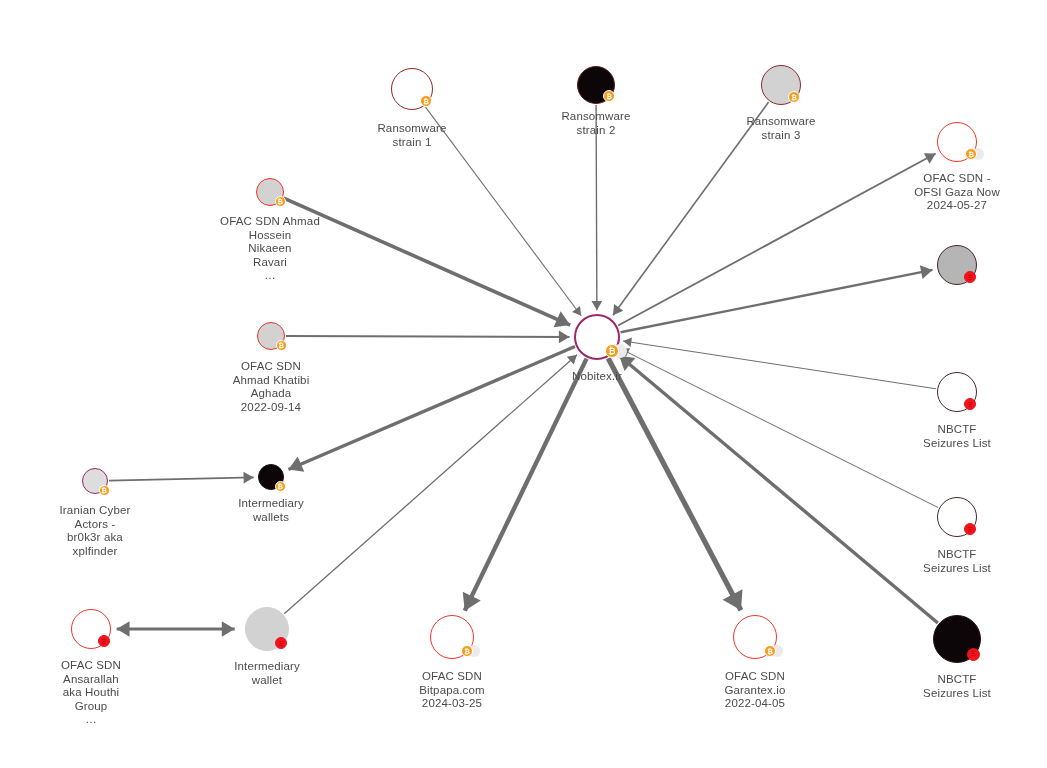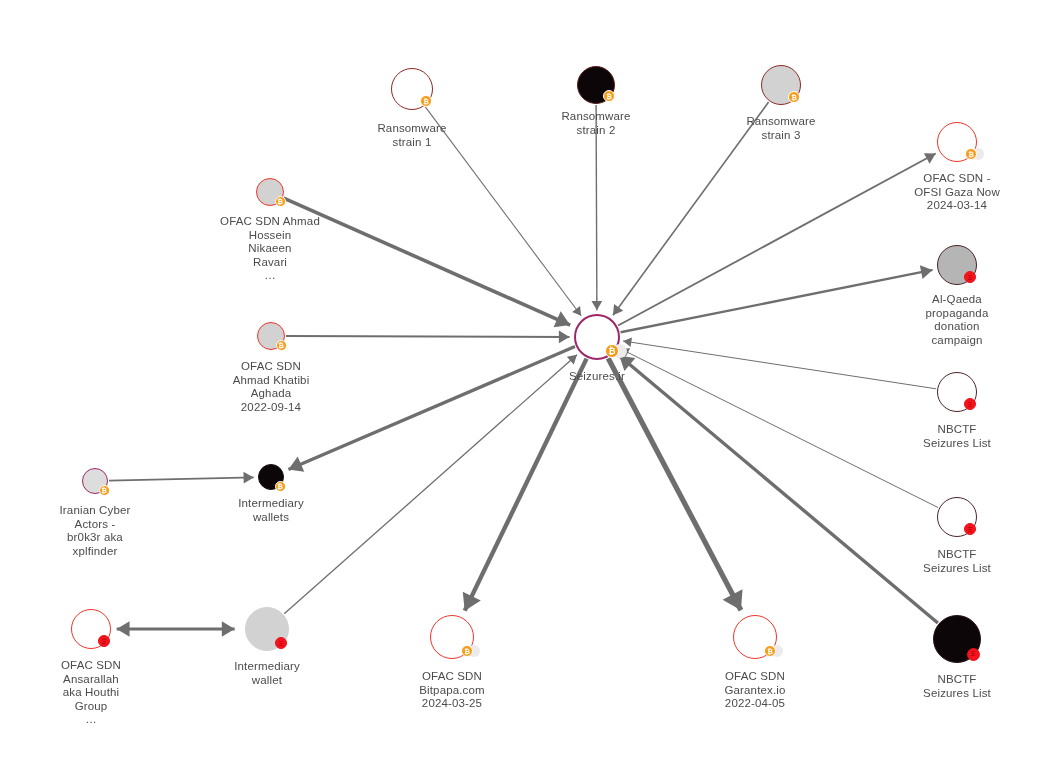--- a/index.html
+++ b/index.html
@@ -88,21 +88,21 @@
         <polygon points="619.31489194754,355.7197149115475 635.3463332911665,358.11266047003005 624.4591162553711,371.09079998289883" fill="#6e6e6e"></polygon>
       </g>
     </svg>
   <div id="node-layer">
       <div class="node" style="left: 597px; top: 337px; width: 72px; height: 72px;">
         <div class="ghost-badge" style="width: 14px; height: 14px; left: calc(50% + 16px); top: calc(50% + 7px);"></div>
         <div class="node-circle" style="width: 46px; height: 46px; background: rgb(255, 255, 255); border: 2.2px solid rgb(156, 38, 104);"></div>
         <div class="badge" style="width: 14px; height: 14px; background: rgb(245, 156, 24); left: calc(50% + 8px); top: calc(50% + 7px); border: 1px solid rgb(255, 255, 255);">
           <span style="color: rgb(255, 255, 255); font-size: 9px;">₿</span>
         </div>
-        <div class="node-label" style="top: calc(50% + 33px); color: rgb(75, 75, 75);">Seizures.ir</div>
+        <div class="node-label" style="top: calc(50% + 33px); color: rgb(75, 75, 75);">Nobitex.ir</div>
       </div>
       <div class="node" style="left: 412px; top: 89px; width: 68px; height: 68px;">
         <div class="node-circle" style="width: 42px; height: 42px; background: rgb(255, 255, 255); border: 1.8px solid rgb(143, 42, 38);"></div>
         <div class="badge" style="width: 12px; height: 12px; background: rgb(245, 156, 24); left: calc(50% + 8px); top: calc(50% + 6px); border: 1px solid rgb(255, 255, 255);">
           <span style="color: rgb(255, 255, 255); font-size: 7px;">₿</span>
         </div>
         <div class="node-label" style="top: calc(50% + 33px); color: rgb(75, 75, 75);">Ransomware
 strain 1</div>
       </div>
       <div class="node" style="left: 596px; top: 85px; width: 64px; height: 64px;">
@@ -200,31 +200,27 @@
 2022-04-05</div>
       </div>
       <div class="node" style="left: 957px; top: 142px; width: 66px; height: 66px;">
         <div class="ghost-badge" style="width: 12px; height: 12px; left: calc(50% + 15px); top: calc(50% + 6px);"></div>
         <div class="node-circle" style="width: 40px; height: 40px; background: rgb(255, 255, 255); border: 1.8px solid rgb(240, 52, 43);"></div>
         <div class="badge" style="width: 12px; height: 12px; background: rgb(245, 156, 24); left: calc(50% + 8px); top: calc(50% + 6px); border: 1px solid rgb(255, 255, 255);">
           <span style="color: rgb(255, 255, 255); font-size: 7px;">₿</span>
         </div>
         <div class="node-label" style="top: calc(50% + 30px); color: rgb(75, 75, 75);">OFAC SDN -
 OFSI Gaza Now
-2024-03-14</div>
+2024-05-27</div>
       </div>
       <div class="node" style="left: 957px; top: 265px; width: 66px; height: 66px;">
         <div class="node-circle" style="width: 40px; height: 40px; background: rgb(181, 181, 181); border: 1.8px solid rgb(74, 37, 37);"></div>
         <div class="badge" style="width: 12px; height: 12px; background: rgb(245, 18, 27); left: calc(50% + 7px); top: calc(50% + 6px); border: 1px solid rgb(232, 18, 27);">
           <span style="color: rgb(176, 5, 16); font-size: 7px;">Ξ</span>
         </div>
-        <div class="node-label" style="top: calc(50% + 28px); color: rgb(75, 75, 75);">Al-Qaeda
-propaganda
-donation
-campaign</div>
       </div>
       <div class="node" style="left: 957px; top: 392px; width: 66px; height: 66px;">
         <div class="node-circle" style="width: 40px; height: 40px; background: rgb(255, 255, 255); border: 1.8px solid rgb(74, 37, 37);"></div>
         <div class="badge" style="width: 12px; height: 12px; background: rgb(245, 18, 27); left: calc(50% + 7px); top: calc(50% + 6px); border: 1px solid rgb(232, 18, 27);">
           <span style="color: rgb(176, 5, 16); font-size: 7px;">Ξ</span>
         </div>
         <div class="node-label" style="top: calc(50% + 31px); color: rgb(75, 75, 75);">NBCTF
 Seizures List</div>
       </div>
       <div class="node" style="left: 957px; top: 517px; width: 66px; height: 66px;">

